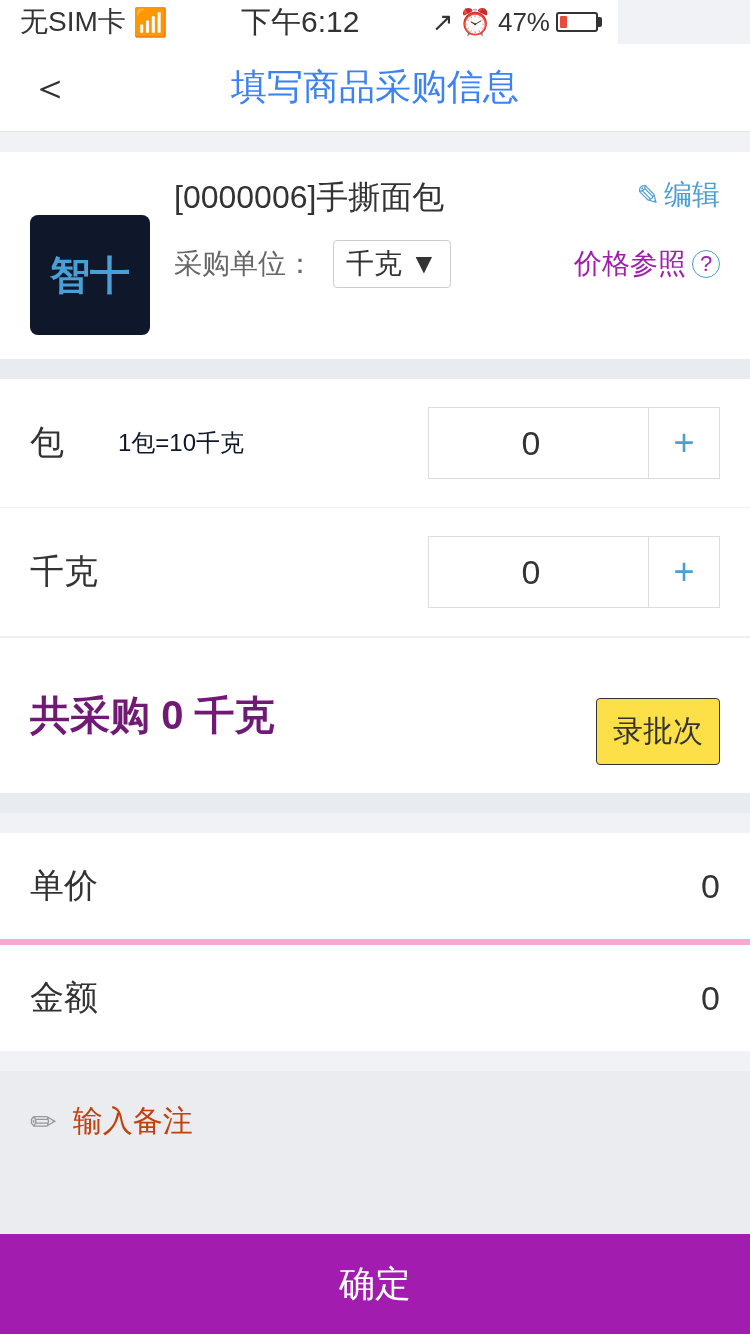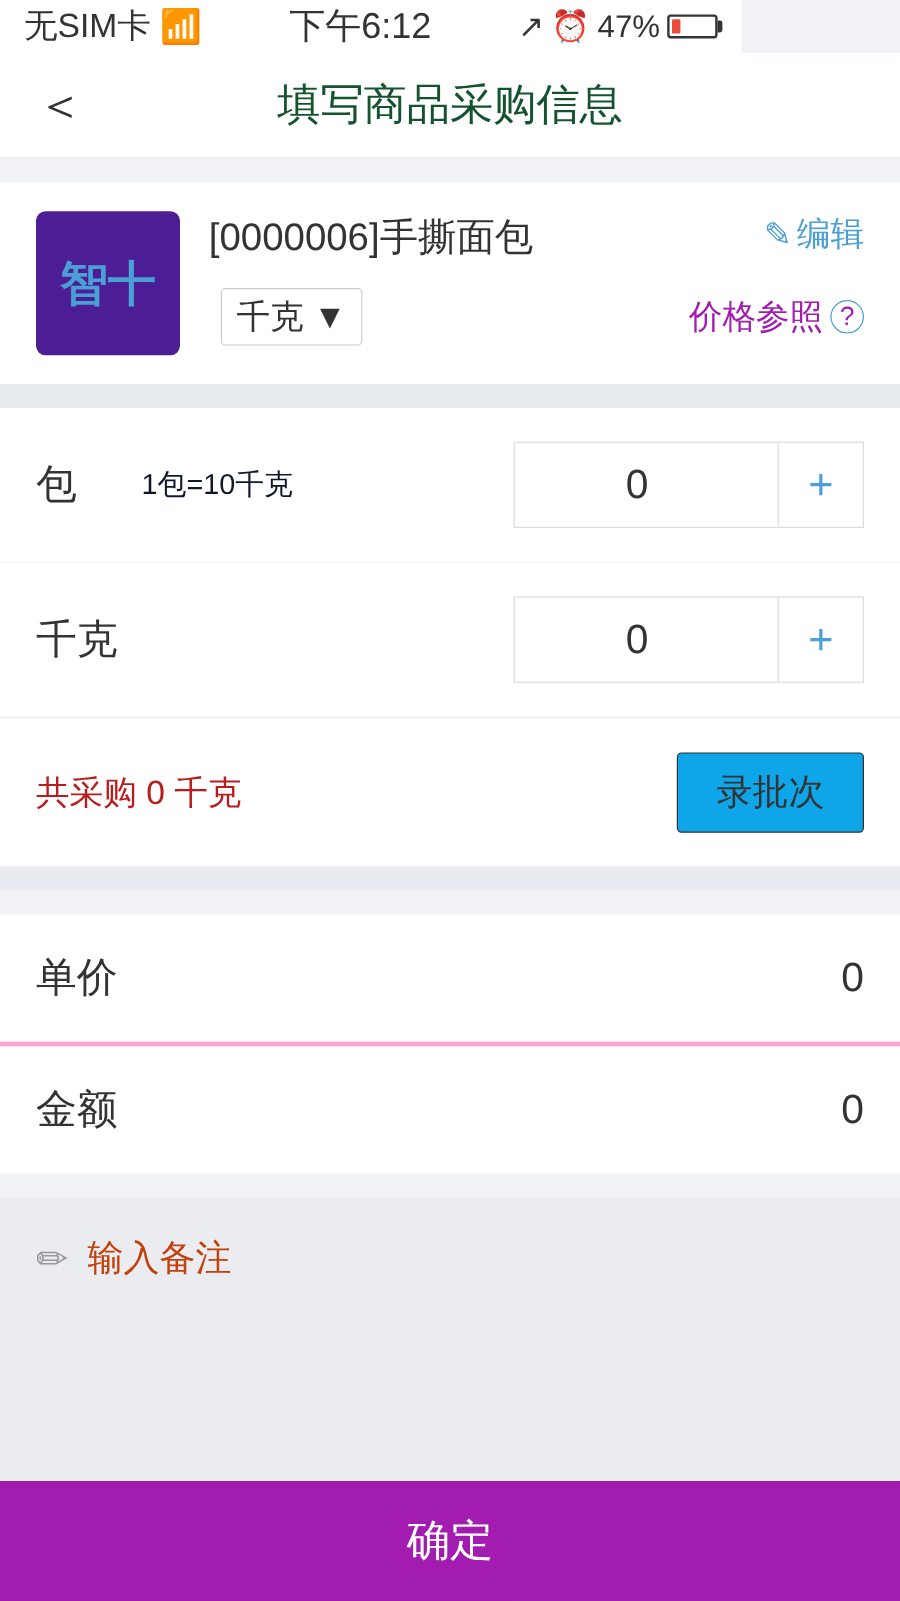--- a/index.html
+++ b/index.html
@@ -69,41 +69,42 @@
     .nav-back {
       position: absolute;
       left: 30px;
       font-size: 40px;
       color: #333;
       cursor: pointer;
     }
     .nav-title {
       font-size: 36px;
       font-weight: 500;
-      color: #14532d;
+      color: #3b82f6;
     }
 
     
     .product-card {
       background: #fff;
       padding: 24px 30px;
       margin-top: 20px;
       display: flex;
       align-items: flex-start;
       gap: 24px;
     }
     .product-image {
       width: 120px;
       height: 120px;
-      background: #4c1d95;
+      background: #0f172a;
       border-radius: 8px;
       display: flex;
       align-items: center;
       justify-content: center;
       flex-shrink: 0;
+      margin-top: 39px;
     }
     .product-image-placeholder {
       font-size: 40px;
       color: #4a9fd4;
       font-weight: bold;
     }
     .product-info { flex: 1; }
     .product-header {
       display: flex;
       justify-content: space-between;
@@ -214,44 +215,46 @@
     
     .summary-row {
       background: #fff;
       padding: 28px 30px;
       display: flex;
       align-items: center;
       justify-content: space-between;
       border-top: 1px solid #f0f0f0;
     }
     .summary-text {
-      font-size: 28px;
-      color: #b91c1c;
+      font-size: 40px;
+      color: #701a75;
+      font-weight: bold;
     }
     .batch-btn {
       border: 1px solid #333;
       border-radius: 4px;
-      padding: 12px 32px;
+      padding: 12px 16px;
       font-size: 30px;
       color: #333;
-      background: #0ea5e9;
-      cursor: pointer;
+      background: #fde047;
+      cursor: pointer;
+      margin-top: 32px;
     }
 
     
     .price-section {
       background: #fff;
       margin-top: 20px;
     }
     .price-row {
       display: flex;
       align-items: center;
       justify-content: space-between;
       padding: 30px 30px;
-      border-bottom: 4px solid #f9a8d4;
+      border-bottom: 6px solid #f9a8d4;
     }
     .price-row:last-child {
       border-bottom: none;
     }
     .price-label {
       font-size: 34px;
       color: #333;
     }
     .price-value {
       font-size: 34px;
@@ -331,20 +334,21 @@
       <span class="product-name">
         <span>[0000006]</span><span>手撕面包</span>
       </span>
       <span class="edit-btn">
         <span>✎</span>
         <span>编辑</span>
       </span>
     </div>
     <div class="product-unit-row">
       <div>
+        <span class="product-unit-label">采购单位：</span>
         <span class="unit-select">
           <span>千克</span>
           <span>▼</span>
         </span>
       </div>
       <span class="price-ref">
         <span>价格参照</span>
         <span style="border:1px solid #4a9fd4;border-radius:50%;width:28px;height:28px;display:inline-flex;align-items:center;justify-content:center;font-size:22px;">?</span>
       </span>
     </div>

